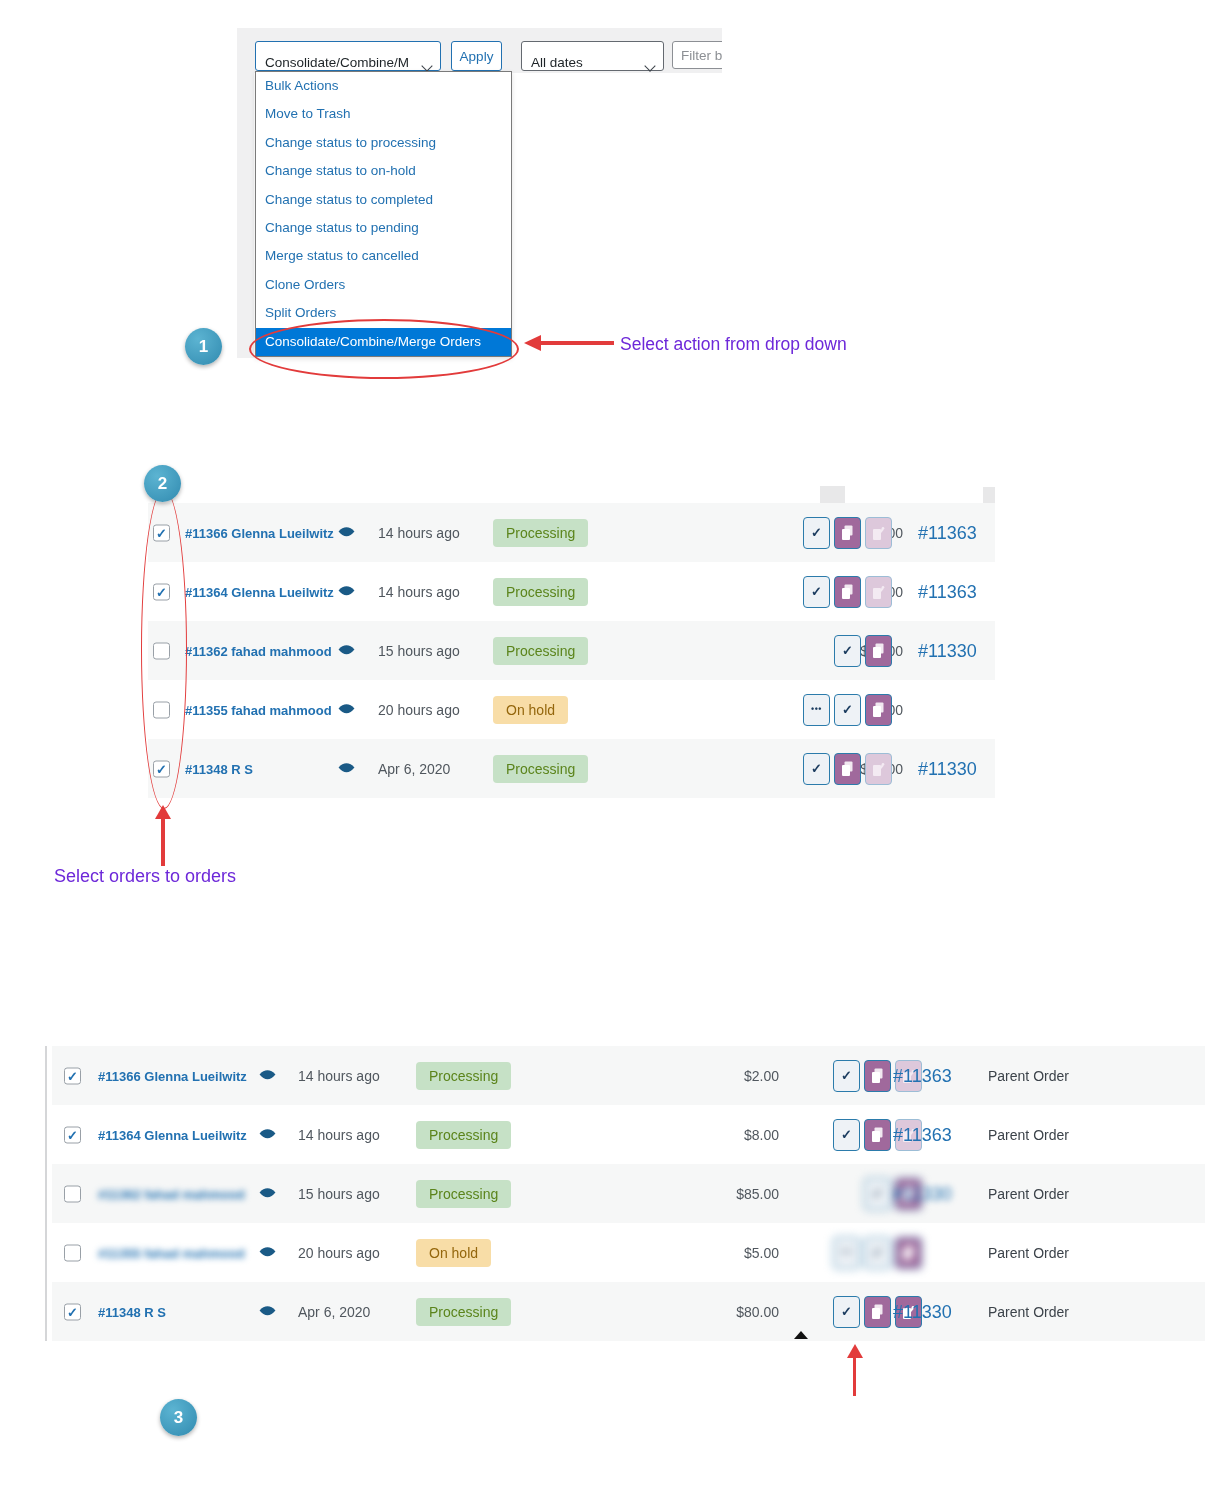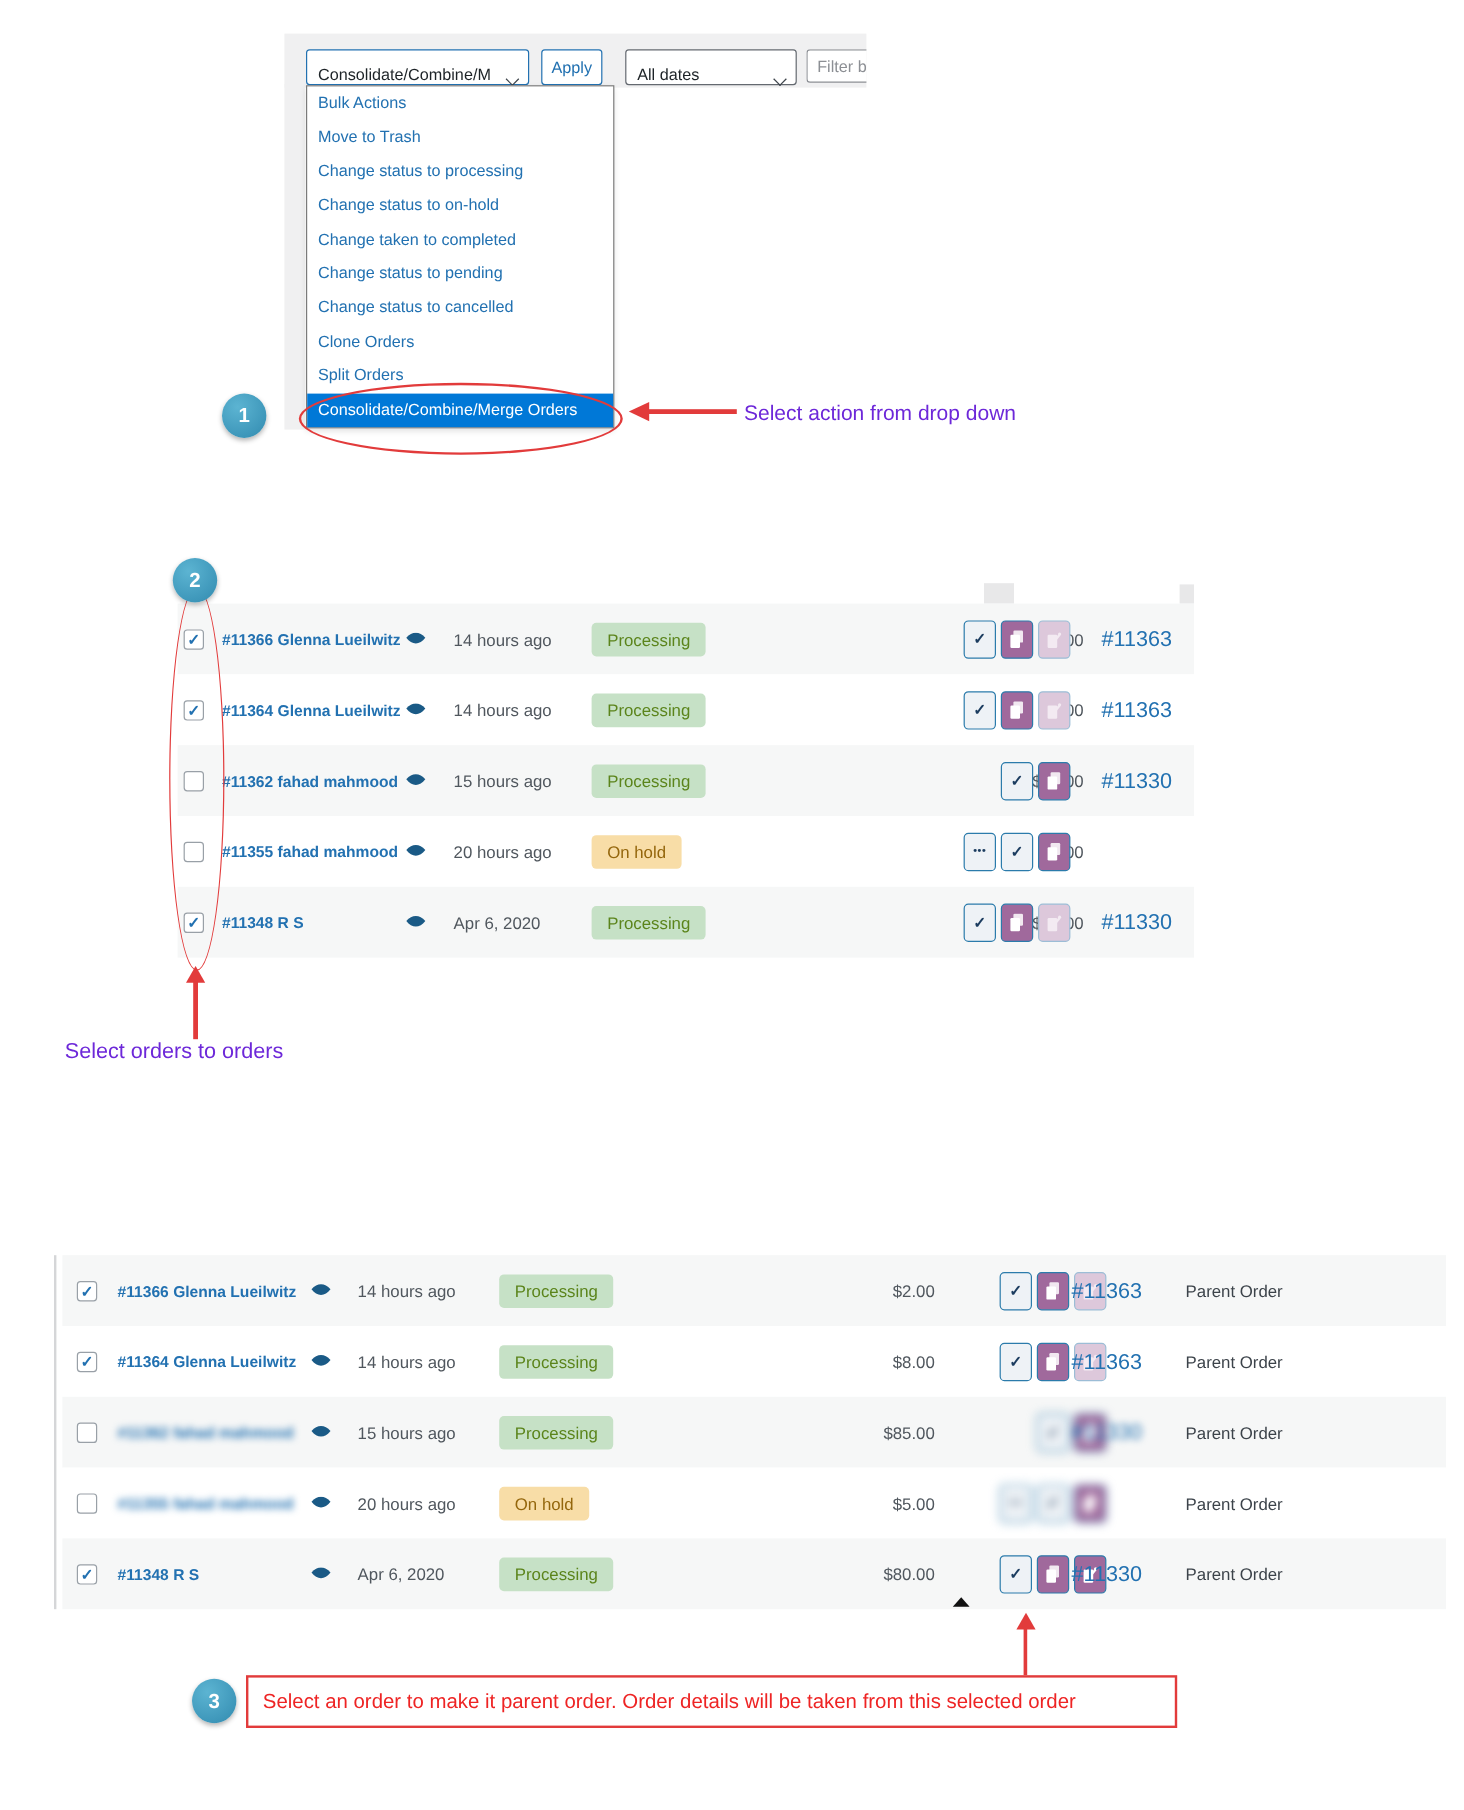--- a/index.html
+++ b/index.html
@@ -116,23 +116,23 @@
   </div>
   <div class="filterclip">
     <input class="filterinput" placeholder="Filter b" style="">
   </div>
 
   <div class="dropdown">
     <div class="dd-item">Bulk Actions</div>
     <div class="dd-item">Move to Trash</div>
     <div class="dd-item">Change status to processing</div>
     <div class="dd-item">Change status to on-hold</div>
-    <div class="dd-item">Change taken to completed</div>
+    <div class="dd-item">Change status to completed</div>
     <div class="dd-item">Change status to pending</div>
-    <div class="dd-item">Change status to cancelled</div>
+    <div class="dd-item">Merge status to cancelled</div>
     <div class="dd-item">Clone Orders</div>
     <div class="dd-item">Split Orders</div>
     <div class="dd-item selected">Consolidate/Combine/Merge Orders</div>
   </div>
 
   <div class="numbadge b1">1</div>
   <div class="ellipse e1"></div>
   <div class="ah-left ah1"></div>
   <div class="shaft-h sh1"></div>
   <div class="redtext t1">Select action from drop down</div>
@@ -442,17 +442,14 @@
       </span>
       <a class="cell c-rel rel">#11330</a>
       <span class="cell c-parent parentcell">Parent Order</span>
     </div>
   </div>
 
   <div class="caret-up"></div>
   <div class="ah-up ah3"></div>
   <div class="shaft-h sh3"></div>
   <div class="numbadge b3">3</div>
-  <div class="redbox">
-    <span>Select an order to make it parent order. Order details will be taken from this selected order</span>
-  </div>
 
 </div>
 
 </body></html>

